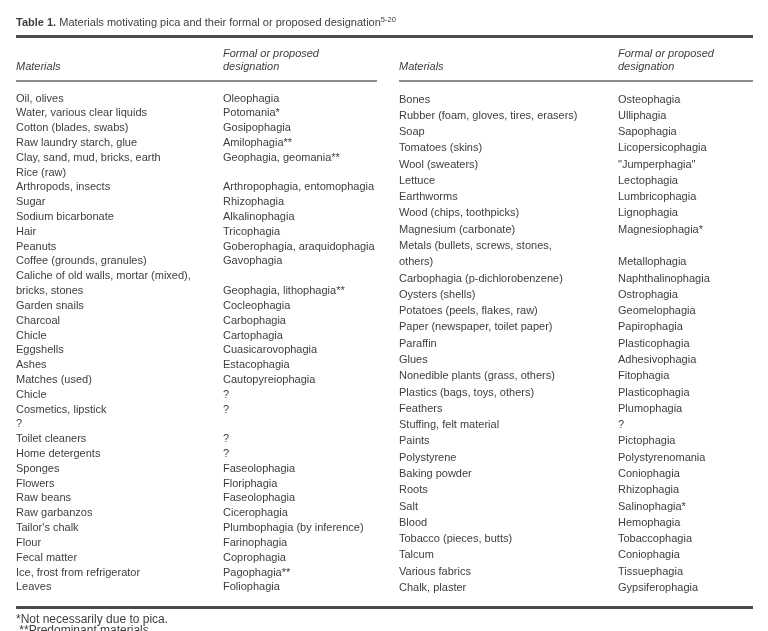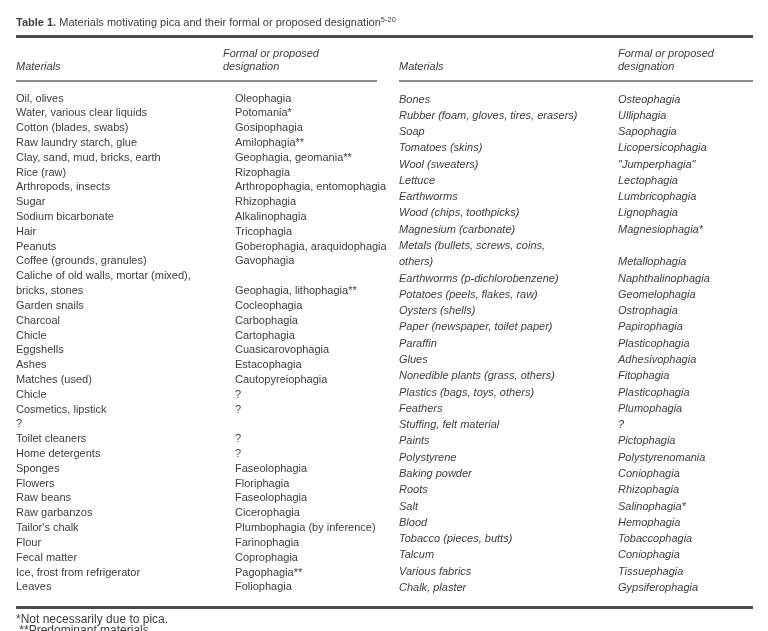--- a/index.html
+++ b/index.html
@@ -60,22 +60,22 @@
   }
   .half.left  .half-header, .half.left  .row { grid-template-columns: 207px 1fr; }
   .half.right .half-header, .half.right .row { grid-template-columns: 219px 1fr; }
   .hdr-designation { white-space: pre-line; }
   .rows { padding-top: 9px; }
   .row {
     display: grid;
     align-items: end;
     font-size: 11px;
   }
-  .half.left  .row { line-height: 14.82px; gap: 12px; }
-  .half.right .row { line-height: 16.28px; font-style: italic; }
+  .half.left  .row { line-height: 14.82px; }
+  .half.right .row { line-height: 16.28px; }
   .material    { white-space: pre; }
   .designation { white-space: pre; }
   
   .footnotes {
     margin-top: 5px;
     font-size: 12px;
     line-height: 11px;
   }
   .footnote { white-space: pre; }
 </style>
@@ -112,21 +112,20 @@
           <div class="row">
             <span class="material">Raw laundry starch, glue</span>
             <span class="designation">Amilophagia**</span>
           </div>
           <div class="row">
             <span class="material">Clay, sand, mud, bricks, earth</span>
             <span class="designation">Geophagia, geomania**</span>
           </div>
           <div class="row">
             <span class="material">Rice (raw)</span>
-            <span class="designation">Rizophagia</span>
           </div>
           <div class="row">
             <span class="material">Arthropods, insects</span>
             <span class="designation">Arthropophagia, entomophagia</span>
           </div>
           <div class="row">
             <span class="material">Sugar</span>
             <span class="designation">Rhizophagia</span>
           </div>
           <div class="row">
@@ -269,35 +268,35 @@
           </div>
           <div class="row">
             <span class="material">Wood (chips, toothpicks)</span>
             <span class="designation">Lignophagia</span>
           </div>
           <div class="row">
             <span class="material">Magnesium (carbonate)</span>
             <span class="designation">Magnesiophagia*</span>
           </div>
           <div class="row">
-            <span class="material">Metals (bullets, screws, coins,
+            <span class="material">Metals (bullets, screws, stones,
 others)</span>
             <span class="designation">Metallophagia</span>
           </div>
           <div class="row">
-            <span class="material">Earthworms (p-dichlorobenzene)</span>
+            <span class="material">Carbophagia (p-dichlorobenzene)</span>
             <span class="designation">Naphthalinophagia</span>
+          </div>
+          <div class="row">
+            <span class="material">Oysters (shells)</span>
+            <span class="designation">Ostrophagia</span>
           </div>
           <div class="row">
             <span class="material">Potatoes (peels, flakes, raw)</span>
             <span class="designation">Geomelophagia</span>
-          </div>
-          <div class="row">
-            <span class="material">Oysters (shells)</span>
-            <span class="designation">Ostrophagia</span>
           </div>
           <div class="row">
             <span class="material">Paper (newspaper, toilet paper)</span>
             <span class="designation">Papirophagia</span>
           </div>
           <div class="row">
             <span class="material">Paraffin</span>
             <span class="designation">Plasticophagia</span>
           </div>
           <div class="row">

